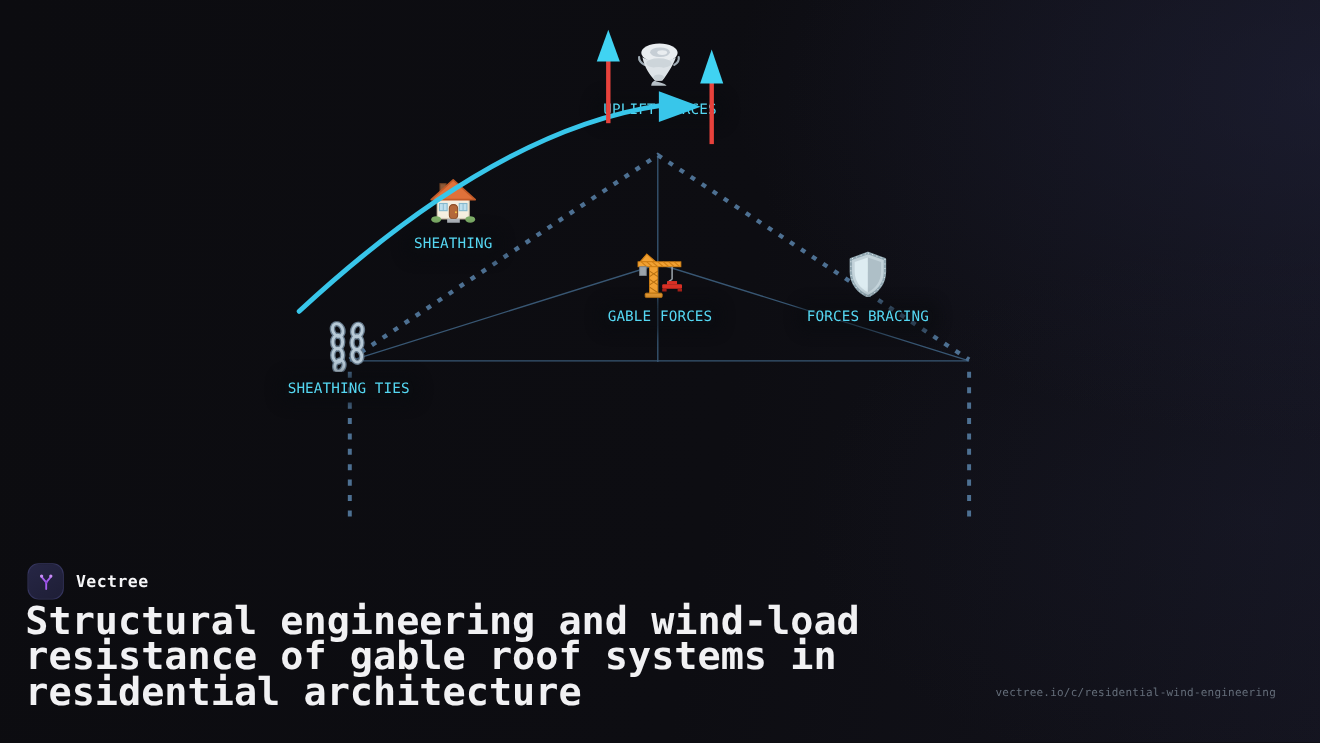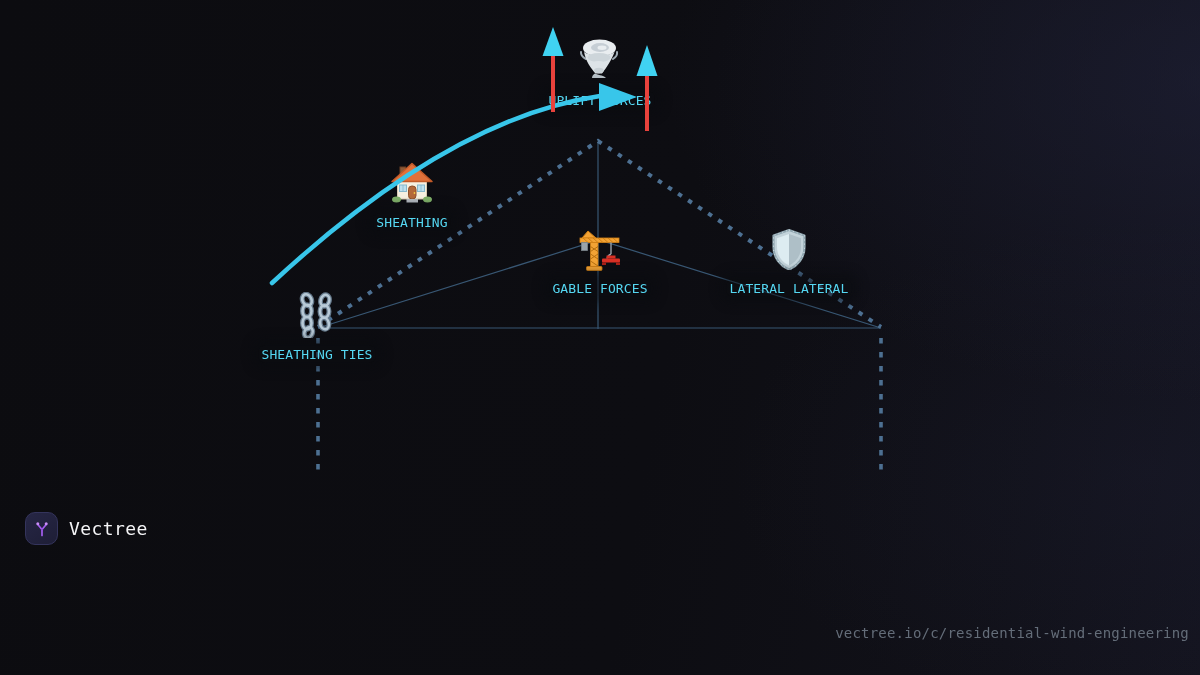--- a/index.html
+++ b/index.html
@@ -50,35 +50,35 @@
   }
   .brand-logo {
     width: 33px; height: 33px;
     border-radius: 10px;
     background: linear-gradient(145deg, #262645, #1e1e36);
     border: 1px solid #34345c;
     box-sizing: border-box;
     display: flex; align-items: center; justify-content: center;
   }
   .brand-name {
-    font-size: 18px; font-weight: normal;
+    font-size: 15px; font-weight: bold;
     color: #f5f5f7; letter-spacing: 0.4px;
   }
   .page-title {
     position: absolute; left: 23px; top: 549px;
     width: 845px;
     margin: 0;
     font-size: 35px; line-height: 32.4px;
     font-weight: bold;
     color: #f1f1f3;
     letter-spacing: 0px;
   }
   .page-url {
-    position: absolute; right: 11px; top: 625px;
-    font-size: 14px;
+    position: absolute; right: 40px; top: 625px;
+    font-size: 10px;
     color: #646d79;
     letter-spacing: 0.2px;
   }
 </style>
 </head>
 <body>
 
 <div class="canvas">
 
   <svg class="layer frame-layer">
@@ -172,21 +172,21 @@
         <ellipse cx="31" cy="8.5" rx="4.3" ry="5.8" transform="rotate(16 31 8.5)"></ellipse>
         <ellipse cx="30.5" cy="19.5" rx="4.5" ry="6.3"></ellipse>
         <ellipse cx="30.5" cy="31.5" rx="4.3" ry="5.8" transform="rotate(-12 30.5 31.5)"></ellipse>
       </g>
     </svg>
   </div>
 
   <span class="node-label" style="left:600px; top:100px;">UPLIFT FORCES</span>
   <span class="node-label" style="left:412px; top:222px;text-align:right;">SHEATHING</span>
   <span class="node-label" style="left:600px; top:288px;">GABLE FORCES</span>
-  <span class="node-label" style="left:789px; top:288px;">LATERAL LATERAL</span>
+  <span class="node-label" style="left:789px; top:288px;">FORCES BRACING</span>
   <span class="node-label" style="left:317px; top:354px;">SHEATHING TIES</span>
 
   <svg class="layer arrow-layer">
     <g>
       <path d="M272,283 Q450,118 600,96" fill="none" stroke="#38c6ea" stroke-width="4.5" stroke-linecap="round"></path>
       <polygon points="637,97 599,83 599,111" fill="#38c6ea"></polygon>
     </g>
     <g>
       <line x1="553" y1="55" x2="553" y2="112" stroke="#e8423c" stroke-width="4"></line>
       <polygon points="553,27 542.5,56 563.5,56" fill="#40d3f2"></polygon>
@@ -206,16 +206,17 @@
             <path d="M10,10.5 L5.8,5.5"></path>
             <path d="M10,10.5 L14.2,5.5"></path>
           </g>
           <circle cx="5.8" cy="4.7" r="1.5" fill="#c88df7"></circle>
           <circle cx="14.2" cy="4.7" r="1.5" fill="#c88df7"></circle>
           <circle cx="10" cy="10.5" r="1.1" fill="#8f46dd"></circle>
         </svg>
       </div>
       <span class="brand-name">Vectree</span>
     </div>
+    <h1 class="page-title">Structural engineering and wind-load resistance of gable roof systems in residential architecture</h1>
     <span class="page-url">vectree.io/c/residential-wind-engineering</span>
   </div>
 
 </div>
 
 </body></html>

